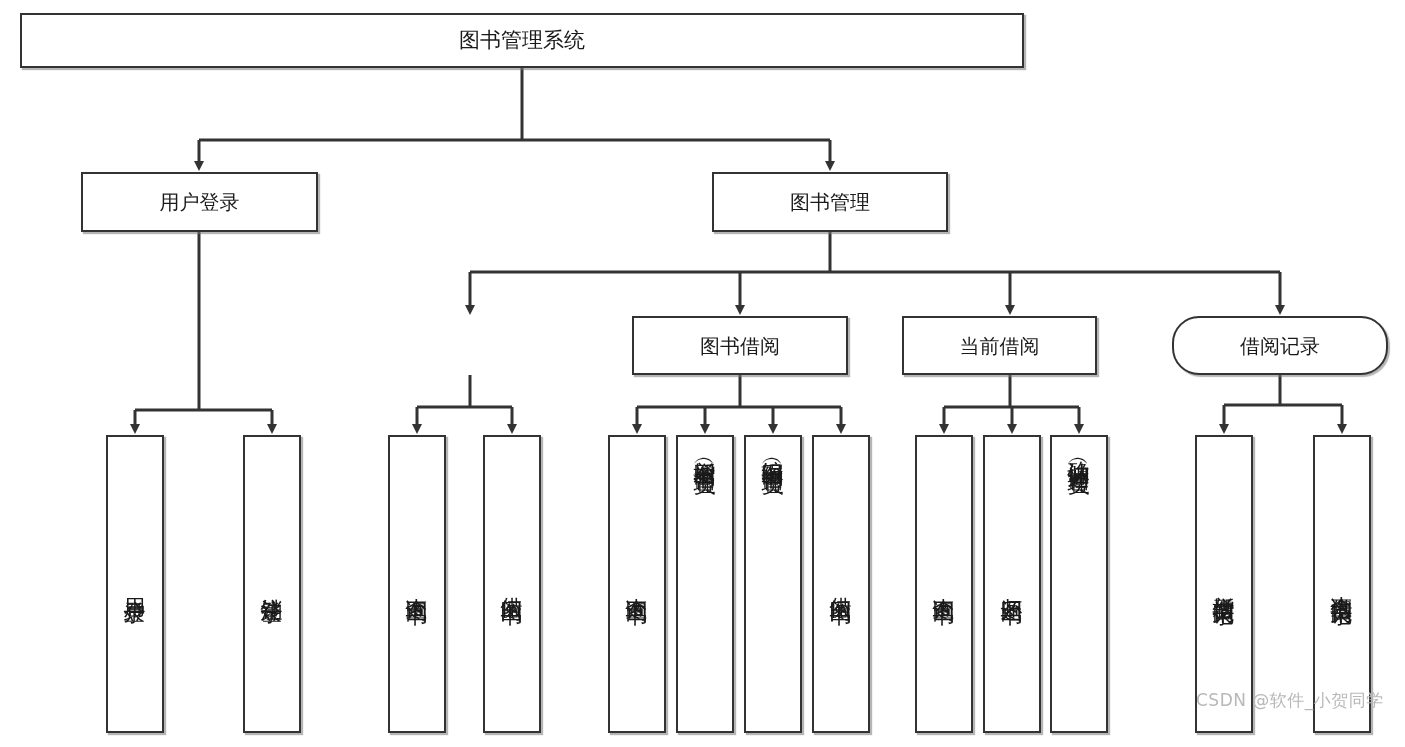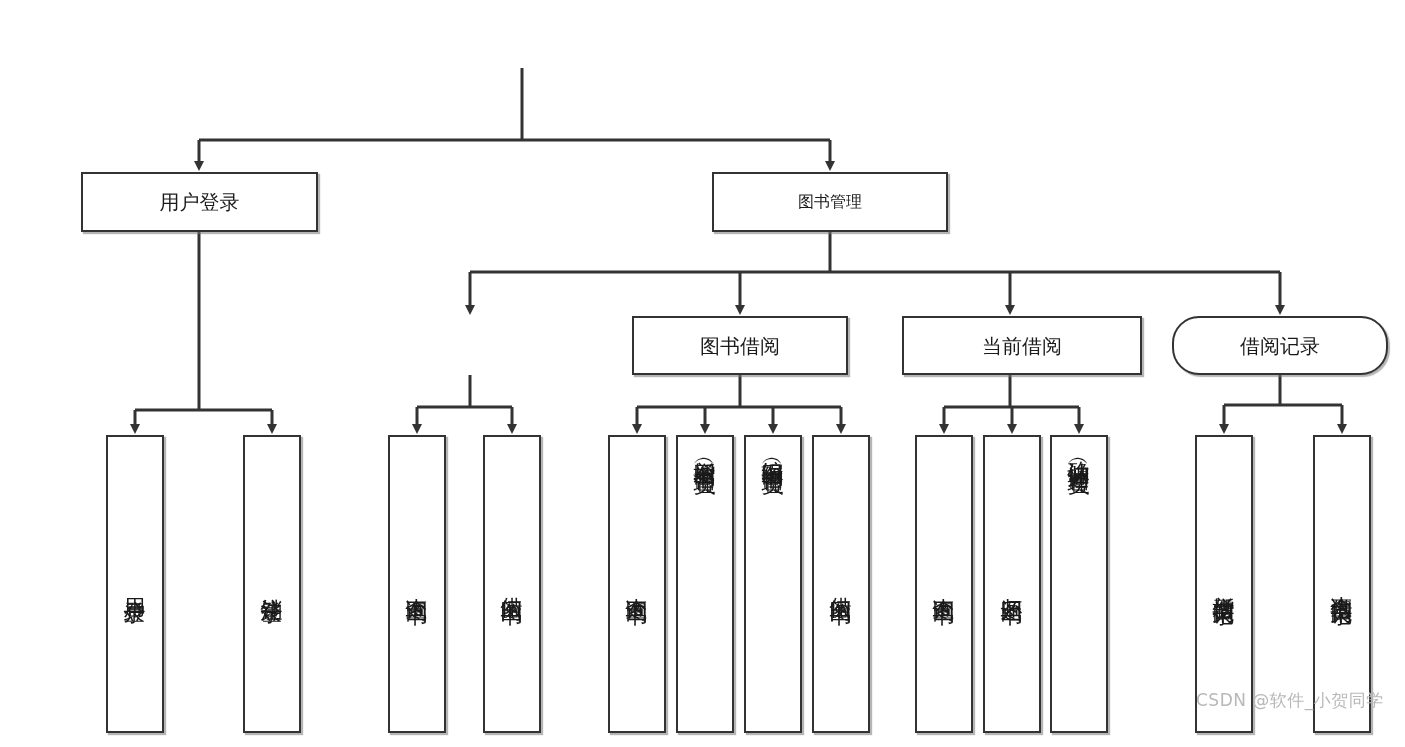--- a/index.html
+++ b/index.html
@@ -113,32 +113,35 @@
       <path d="M1012,407 L1012,425" marker-end="url(#arrow)"></path>
       <path d="M1079,407 L1079,425" marker-end="url(#arrow)"></path>
 
       <path d="M1280,375 L1280,405"></path>
       <path d="M1224,405 L1342,405"></path>
       <path d="M1224,405 L1224,425" marker-end="url(#arrow)"></path>
       <path d="M1342,405 L1342,425" marker-end="url(#arrow)"></path>
     </g>
   </svg>
 
+  <div class="node horiz" style="left:20px; top:13px; width:1004px; height:55px; font-size:21px;">
+    <span class="label">图书管理系统</span>
+  </div>
 
   <div class="node horiz" style="left:81px; top:172px; width:237px; height:60px; font-size:20px;">
     <span class="label">用户登录</span>
   </div>
-  <div class="node horiz" style="left:712px; top:172px; width:236px; height:60px; font-size:16px;">
+  <div class="node horiz" style="left:712px; top:172px; width:236px; height:60px; font-size:20px;">
     <span class="label">图书管理</span>
   </div>
 
   <div class="node horiz" style="left:632px; top:316px; width:216px; height:59px; font-size:20px;">
     <span class="label">图书借阅</span>
   </div>
-  <div class="node horiz" style="left:902px; top:316px; width:240px; height:59px; font-size:20px;">
+  <div class="node horiz" style="left:902px; top:316px; width:195px; height:59px; font-size:20px;">
     <span class="label">当前借阅</span>
   </div>
   <div class="node horiz" style="left:1172px; top:316px; width:216px; height:59px; font-size:20px;border-radius:27px;">
     <span class="label">借阅记录</span>
   </div>
 
   <div class="node vert centered" style="left:106px; top:435px; width:58px; height:298px; font-size:22px;">
     <span class="label">用户登录</span>
   </div>
   <div class="node vert centered" style="left:243px; top:435px; width:58px; height:298px; font-size:22px;">

